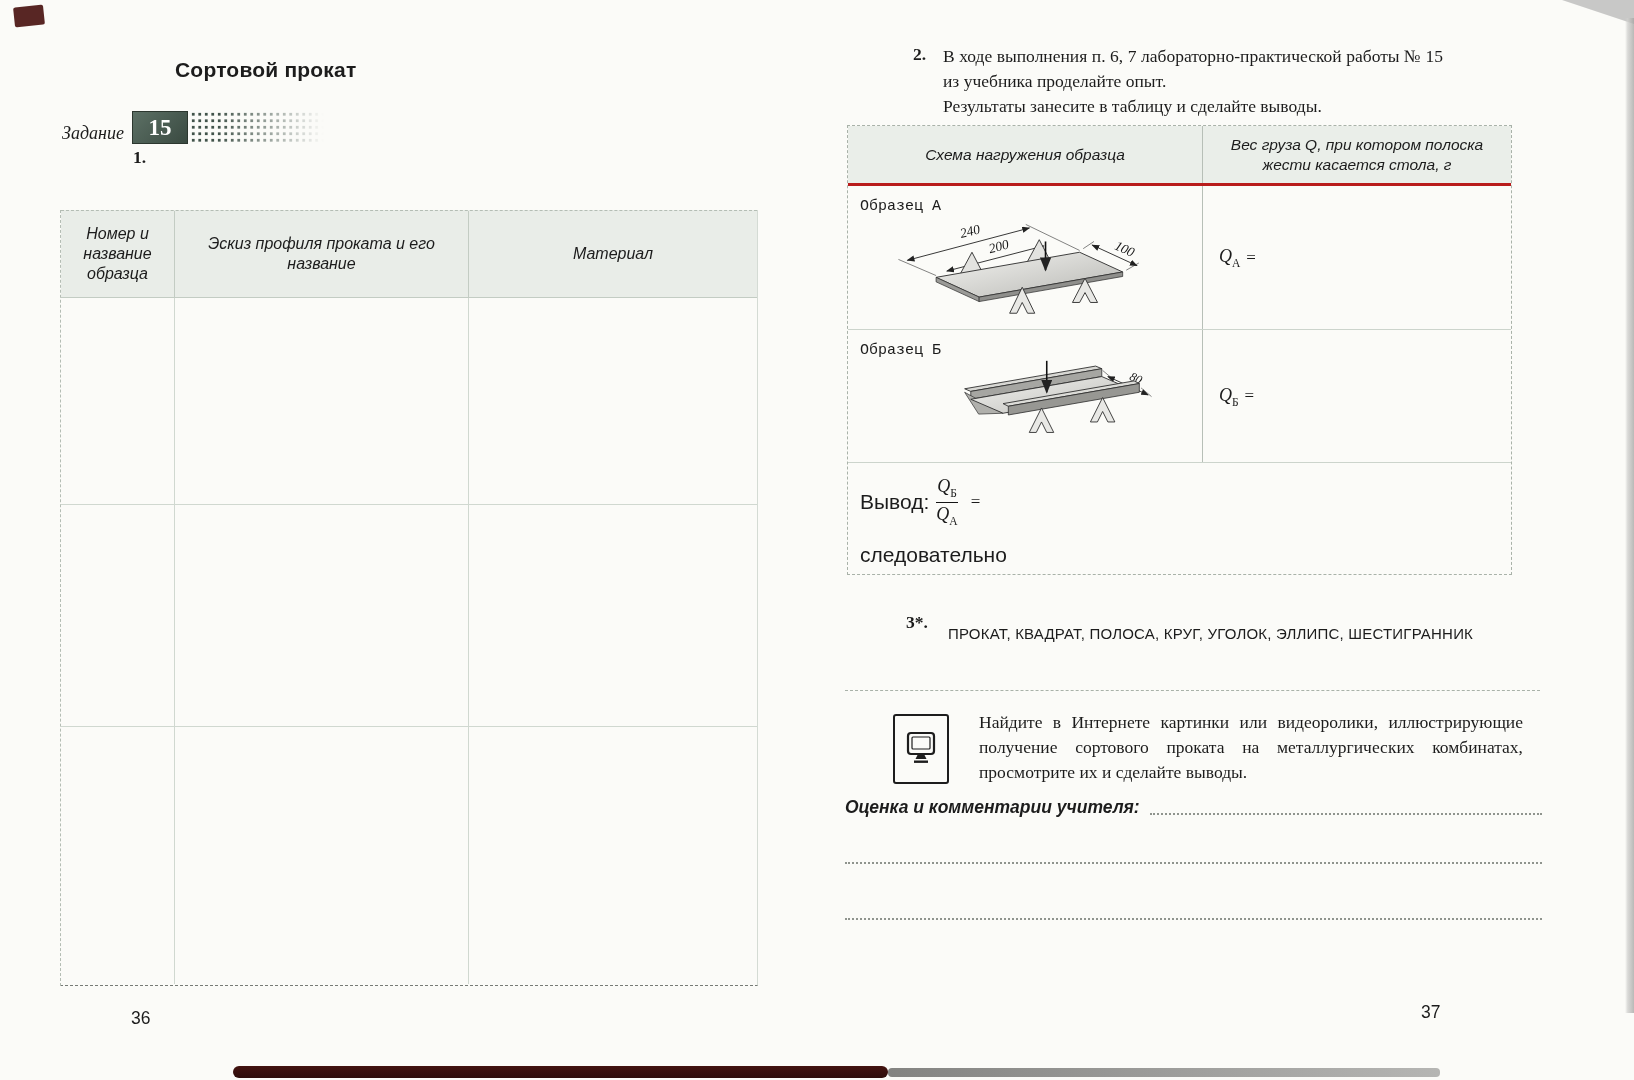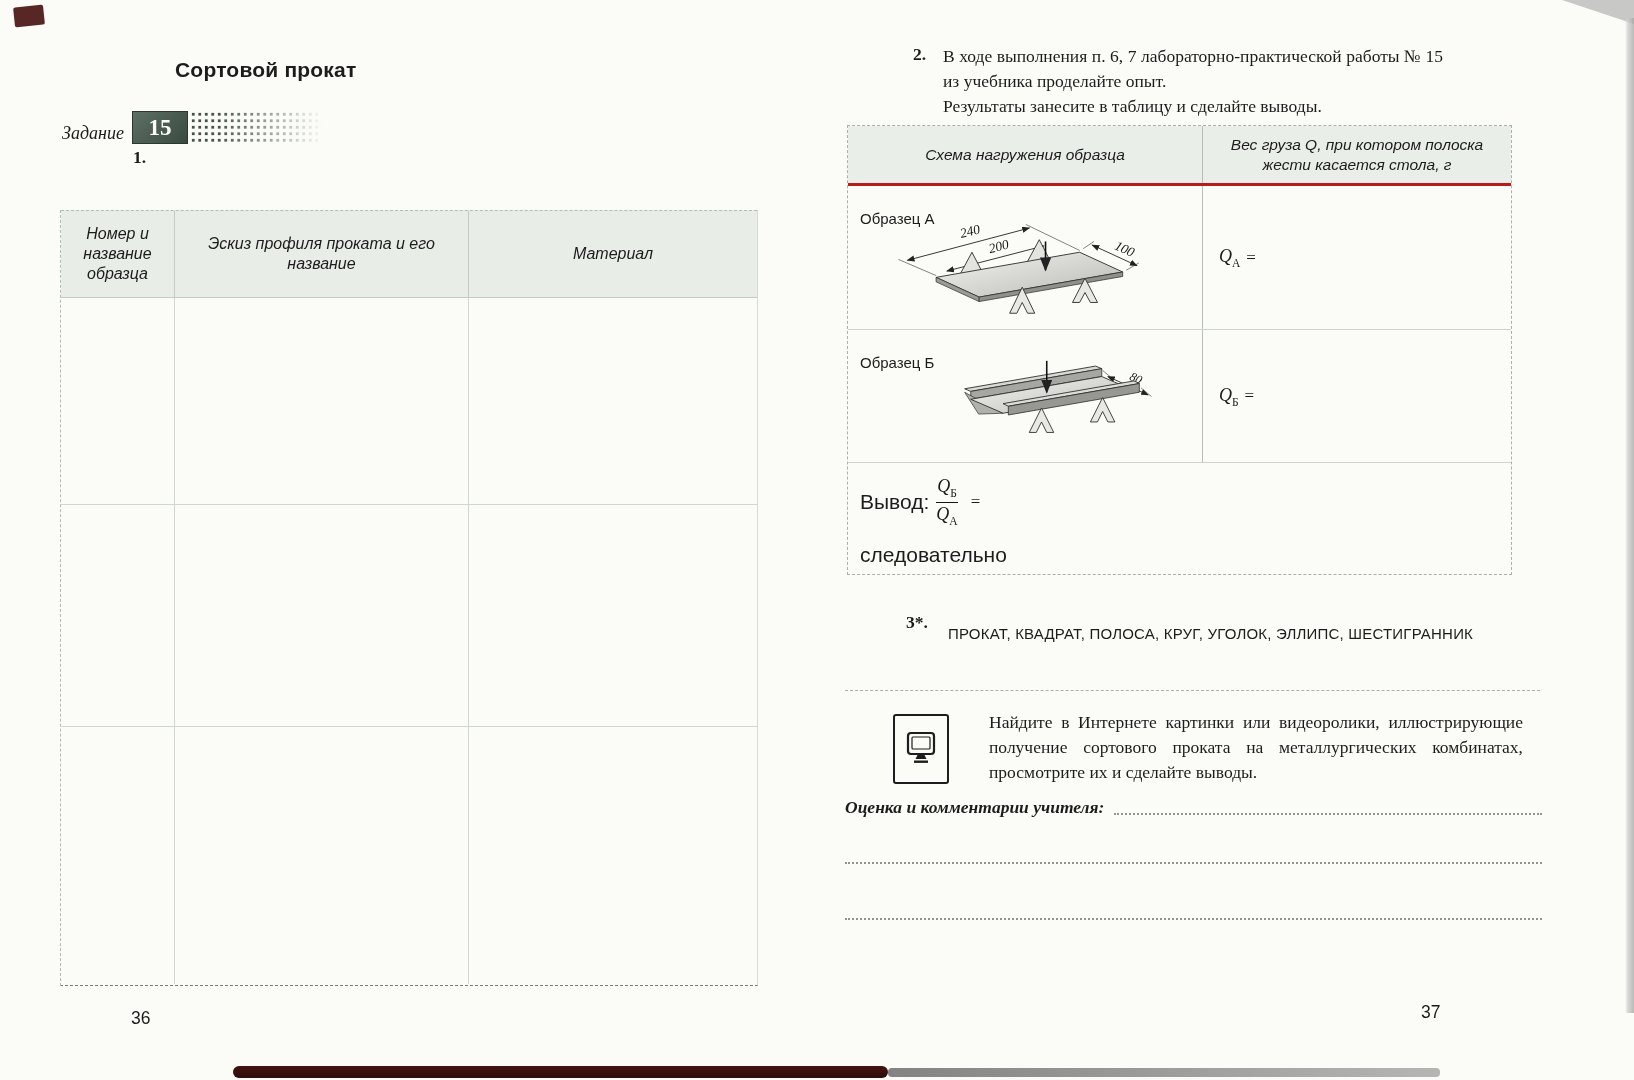--- a/index.html
+++ b/index.html
@@ -53,42 +53,42 @@
   .exp{left:847px;top:125px;width:665px;height:450px;box-sizing:border-box;border:1px dashed #a9b2a9;}
   .exp-head{display:grid;grid-template-columns:355px 1fr;height:60px;background:#eaeee9;border-bottom:3px solid #b91c1c;box-sizing:border-box;}
   .exp-head>div{display:flex;align-items:center;justify-content:center;text-align:center;
       font-family:"Liberation Sans",sans-serif;font-style:italic;font-size:15.5px;line-height:1.25;padding:2px 12px;box-sizing:border-box;}
   .exp-head>div:first-child{border-right:1px solid #b7bfb7;}
   .exp-row{display:grid;grid-template-columns:355px 1fr;border-bottom:1px solid #ccd4cc;box-sizing:border-box;}
   .exp-row>div:first-child{border-right:1px solid #b7bfb7;position:relative;}
   .exp-row .qcell{display:flex;align-items:center;padding-left:16px;}
   .row-a{height:144px;}
   .row-b{height:133px;}
-  .sample-label{position:absolute;top:24px;left:12px;font-family:Liberation Sans, sans-serif;font-size:15px;}
+  .sample-label{position:absolute;top:12px;left:12px;font-family:Liberation Mono, monospace;font-size:15px;}
   .qvar{font-style:italic;font-size:18px;}
   .qvar sub{font-style:normal;font-size:11.5px;}
   .qeq{font-size:17px;margin-left:6px;}
 
   .vyvod{padding:14px 0 0 12px;}
   .vyvod-line{display:flex;align-items:center;gap:7px;}
   .vyvod-label,.conclusion{font-family:"Liberation Sans",sans-serif;font-size:21px;}
   .frac{display:inline-flex;flex-direction:column;align-items:center;line-height:1;}
   .frac .bar{align-self:stretch;border-top:1.5px solid #141414;margin:2.5px 0;}
   .conclusion{margin-top:16px;}
 
   
   .words{font-family:"Liberation Sans",sans-serif;font-size:15px;letter-spacing:.2px;margin-top:11px;white-space:nowrap;}
   .dash-sep{border-top:1px dashed #a9b2a9;height:0;}
-  .net-row{display:flex;gap:40px;align-items:flex-start;}
+  .net-row{display:flex;gap:30px;align-items:flex-start;}
   .net-icon-box{width:52px;height:66px;flex:none;border:2.5px solid #1d1d1d;border-radius:3px;
       display:flex;align-items:center;justify-content:center;margin-top:4px;}
 
   
   .teacher-row{display:flex;align-items:flex-end;width:697px;}
-  .teacher-label{font-family:Liberation Serif, serif;font-style:italic;font-weight:bold;font-size:17.5px;white-space:nowrap;}
+  .teacher-label{font-family:Liberation Sans, sans-serif;font-style:italic;font-weight:bold;font-size:17.5px;white-space:nowrap;}
   .dotfill{flex:1;border-bottom:2px dotted #8f948e;margin:0 0 3px 10px;}
   .dotline{width:697px;border-bottom:2px dotted #8f948e;height:0;}
 
   .pagenum{font-family:"Liberation Sans",sans-serif;font-size:17.5px;}
 
   svg text{font-family:"Liberation Serif",serif;font-style:italic;fill:#161616;}
 </style>
 </head>
 <body>
 

